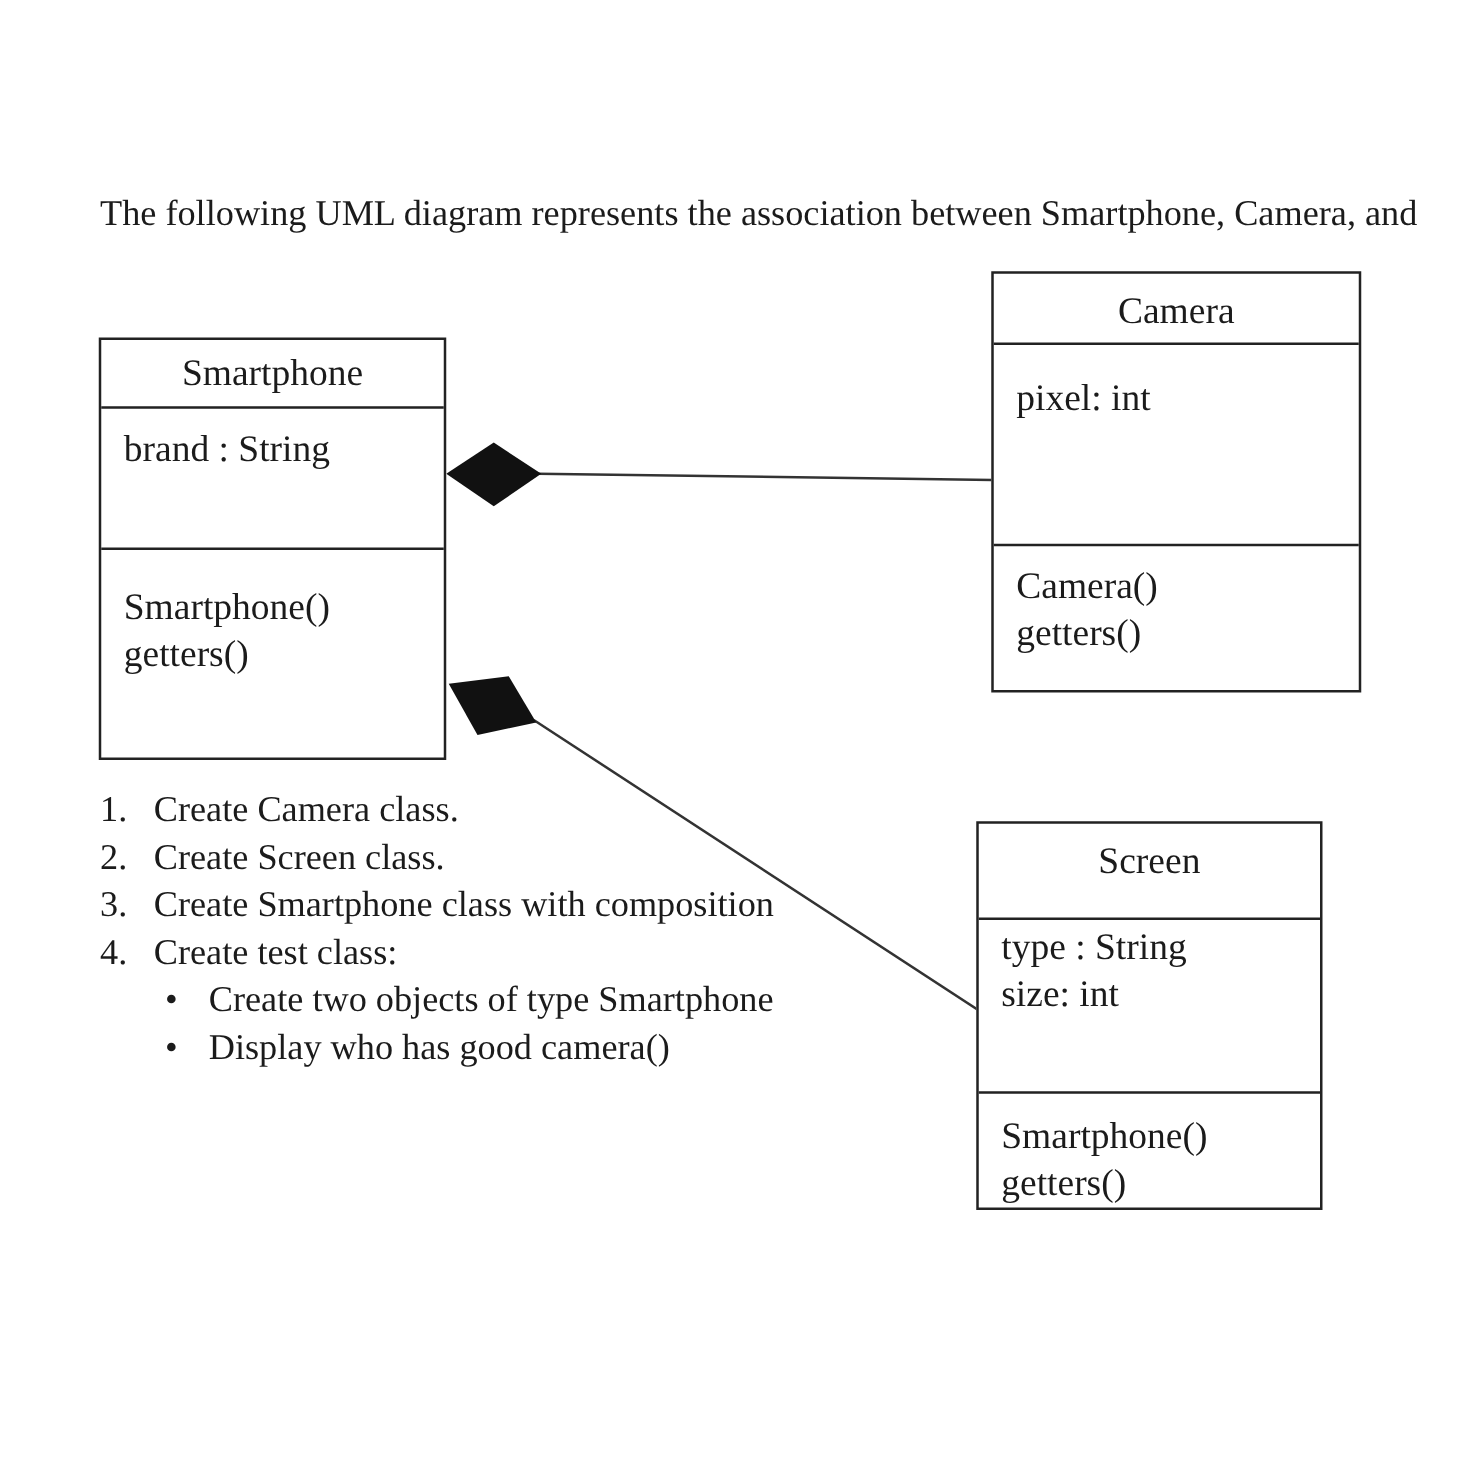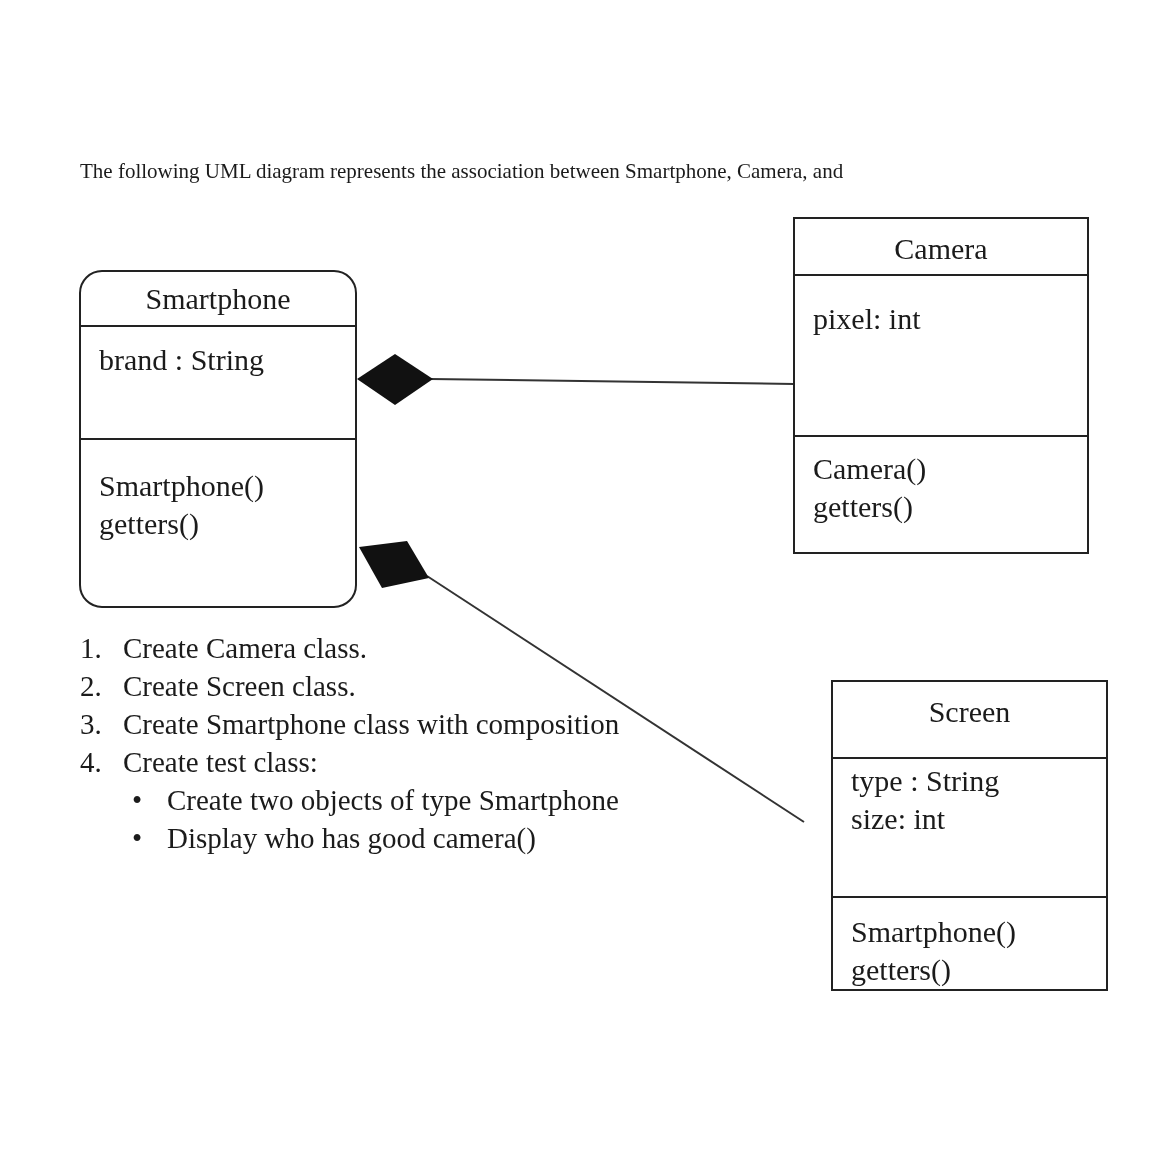--- a/index.html
+++ b/index.html
@@ -16,21 +16,21 @@
     color: #1b1b1b;
     overflow: hidden;
   }
   .header {
     position: absolute;
     left: 80px;
     top: 148px;
     width: 1050px;
   }
   .header .hline {
-    font-size: 21px;
+    font-size: 29px;
     line-height: 46px;
     white-space: nowrap;
   }
   .uml-class {
     position: absolute;
     box-sizing: border-box;
     border: 2px solid #222222;
     background: #ffffff;
     font-size: 30px;
   }
@@ -95,21 +95,21 @@
     <div class="hline">The following UML diagram represents the association between Smartphone, Camera, and</div>
   </div>
 
   <svg class="connector-layer" width="1170" height="1170" viewBox="0 0 1170 1170" xmlns="http://www.w3.org/2000/svg">
     <line x1="430" y1="379" x2="794" y2="384" stroke="#333333" stroke-width="2"></line>
     <line x1="427" y1="576" x2="804" y2="822" stroke="#333333" stroke-width="2"></line>
     <polygon points="357,379 395,354 433,379 395,405" fill="#111111"></polygon>
     <polygon points="359,547 407,541 429,578 382,588" fill="#111111"></polygon>
   </svg>
 
-  <div class="uml-class" style="left:79px; top:270px; width:278px; height:338px;border-radius:23px;">
+  <div class="uml-class" style="left:79px; top:270px; width:278px; height:338px;">
     <div class="uml-title" style="height:55px; padding-top:8px;">Smartphone</div>
     <div class="uml-section with-divider" style="height:113px; padding-top:14px;">
       <div class="uml-line">brand : String</div>
     </div>
     <div class="uml-section" style="padding-top:27px;">
       <div class="uml-line">Smartphone()</div>
       <div class="uml-line">getters()</div>
     </div>
   </div>
 
@@ -117,21 +117,21 @@
     <div class="uml-title" style="height:57px; padding-top:11px;">Camera</div>
     <div class="uml-section with-divider" style="height:161px; padding-top:24px;">
       <div class="uml-line">pixel: int</div>
     </div>
     <div class="uml-section" style="padding-top:13px;">
       <div class="uml-line">Camera()</div>
       <div class="uml-line">getters()</div>
     </div>
   </div>
 
-  <div class="uml-class" style="left:831px; top:657px; width:277px; height:311px;margin-top:23px;">
+  <div class="uml-class" style="left:781px; top:657px; width:277px; height:311px;">
     <div class="uml-title" style="height:77px; padding-top:11px;">Screen</div>
     <div class="uml-section with-divider" style="height:139px; padding-top:3px;">
       <div class="uml-line">type : String</div>
       <div class="uml-line">size: int</div>
     </div>
     <div class="uml-section" style="padding-top:15px;">
       <div class="uml-line">Smartphone()</div>
       <div class="uml-line">getters()</div>
     </div>
   </div>

